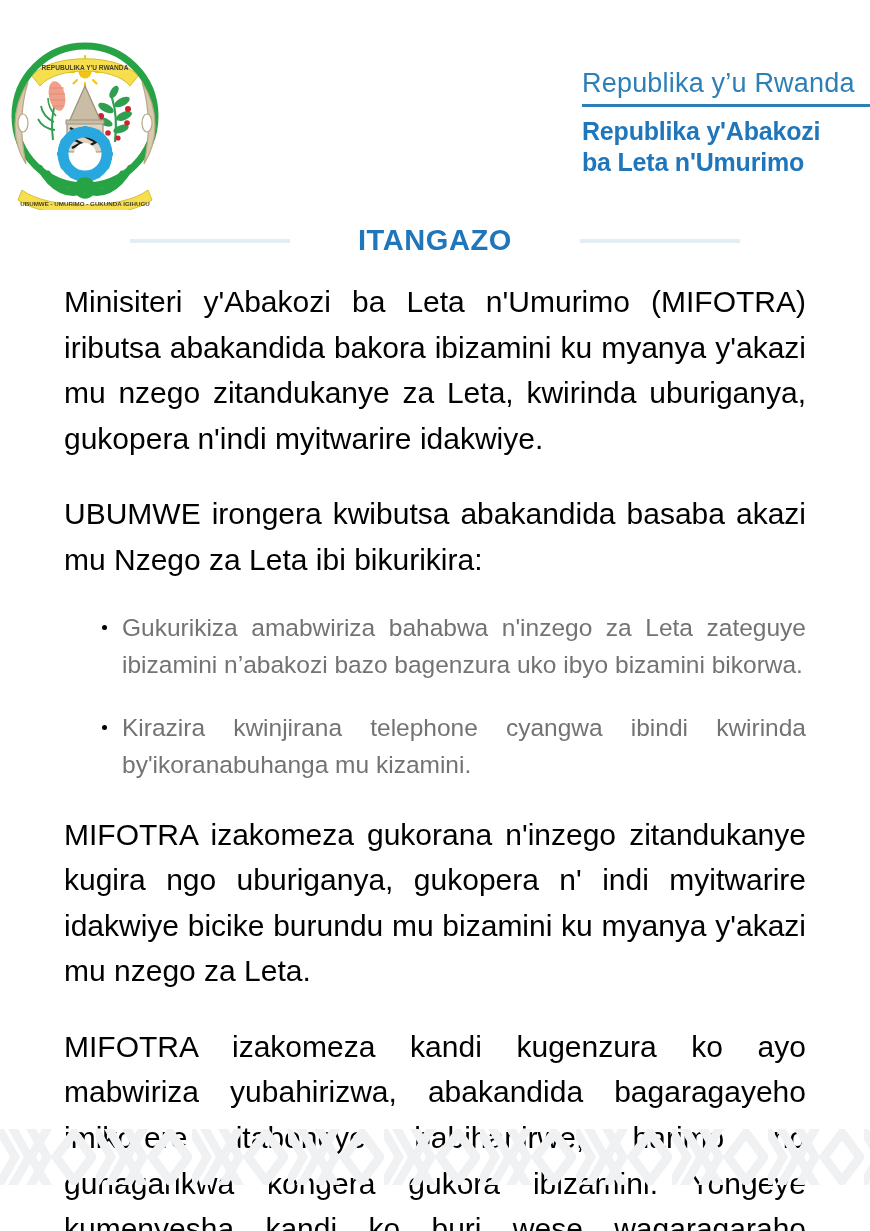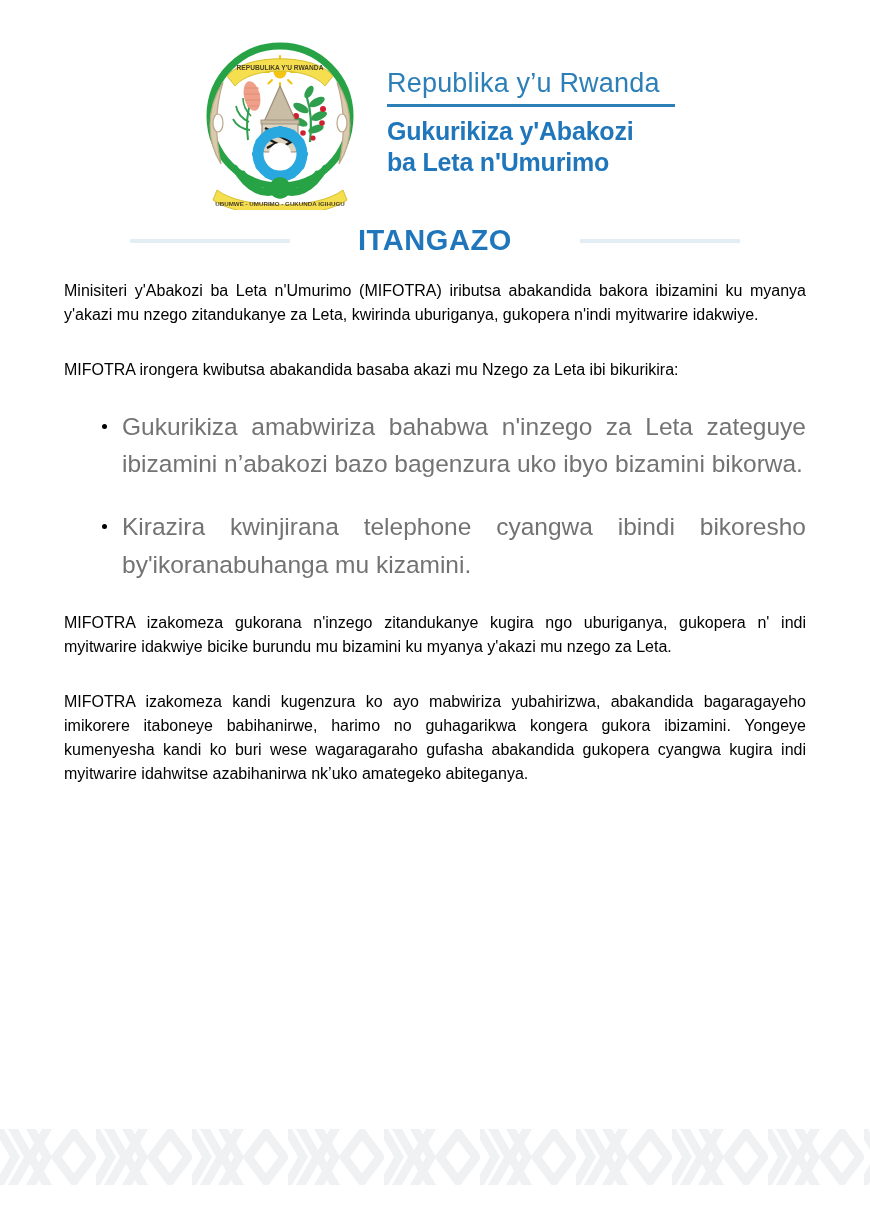--- a/index.html
+++ b/index.html
@@ -13,21 +13,21 @@
     position: relative;
     overflow: hidden;
     font-family: "Liberation Sans", sans-serif;
     color: #000000;
   }
 
   
   .header {
     display: flex;
     align-items: center;
-    justify-content: center;
+    justify-content: space-between;
     padding-top: 30px;
     gap: 22px;
   }
 
   .emblem-wrap {
     width: 170px;
     height: 180px;
     position: relative;
     flex: 0 0 auto;
   }
@@ -84,21 +84,21 @@
   }
 
   
   .content {
     margin: 0 auto;
     width: 742px;
     padding-top: 22px;
   }
   .para {
     text-align: justify;
-    font-size: 16px;
+    font-size: 30px;
     line-height: 1.52;
     margin: 0 0 30px 0;
     color: #010101;
     -webkit-hyphens: none;
     hyphens: none;
   }
   .para.tight { margin-bottom: 26px; }
   .para:last-child { margin-bottom: 0; }
 
   ul.bullets {
@@ -236,41 +236,41 @@
 
       <path d="M22 160 C48 180 122 180 148 160 L152 170 C124 190 46 190 18 170 Z" fill="#f5df4e" stroke="#d6bf2e" stroke-width="1"></path>
       <text x="85" y="176" font-family="'Liberation Sans', sans-serif" font-size="6.2" font-weight="bold" fill="#4a4028" text-anchor="middle">UBUMWE - UMURIMO - GUKUNDA IGIHUGU</text>
     </svg>
   </div>
 
   <div class="header-text">
     <div class="country-name">Republika y’u Rwanda</div>
     <div class="country-rule"></div>
     <div class="ministry-name">
-      <div>Gukurikiza y'Abakozi</div>
+      <div>Republika y'Abakozi</div>
       <div>ba Leta n'Umurimo</div>
     </div>
   </div>
 </div>
 
 <div class="title-row">
   <div class="title-rule left"></div>
   <div class="doc-title">ITANGAZO</div>
   <div class="title-rule right"></div>
 </div>
 
 <div class="content">
 
   <p class="para">Minisiteri y'Abakozi ba Leta n'Umurimo (MIFOTRA) iributsa abakandida bakora ibizamini ku myanya y'akazi mu nzego zitandukanye za Leta, kwirinda uburiganya, gukopera n'indi myitwarire idakwiye.</p>
 
-  <p class="para tight">MIFOTRA irongera kwibutsa abakandida basaba akazi mu Nzego za Leta ibi bikurikira:</p>
+  <p class="para tight">UBUMWE irongera kwibutsa abakandida basaba akazi mu Nzego za Leta ibi bikurikira:</p>
 
   <ul class="bullets">
     <li>Gukurikiza amabwiriza bahabwa n'inzego za Leta zateguye ibizamini n’abakozi bazo bagenzura uko ibyo bizamini bikorwa.</li>
-    <li>Kirazira kwinjirana telephone cyangwa ibindi bikoresho by'ikoranabuhanga mu kizamini.</li>
+    <li>Kirazira kwinjirana telephone cyangwa ibindi kwirinda by'ikoranabuhanga mu kizamini.</li>
   </ul>
 
   <p class="para">MIFOTRA izakomeza gukorana n'inzego zitandukanye kugira ngo uburiganya, gukopera n' indi myitwarire idakwiye bicike burundu mu bizamini ku myanya y'akazi mu nzego za Leta.</p>
 
   <p class="para">MIFOTRA izakomeza kandi kugenzura ko ayo mabwiriza yubahirizwa, abakandida bagaragayeho imikorere itaboneye babihanirwe, harimo no guhagarikwa kongera gukora ibizamini. Yongeye kumenyesha kandi ko buri wese wagaragaraho gufasha abakandida gukopera cyangwa kugira indi myitwarire idahwitse azabihanirwa nk’uko amategeko abiteganya.</p>
 </div>
 
 <div class="footer-pattern">
   <svg width="870" height="56" viewBox="0 0 870 56" xmlns="http://www.w3.org/2000/svg">
     <defs>

